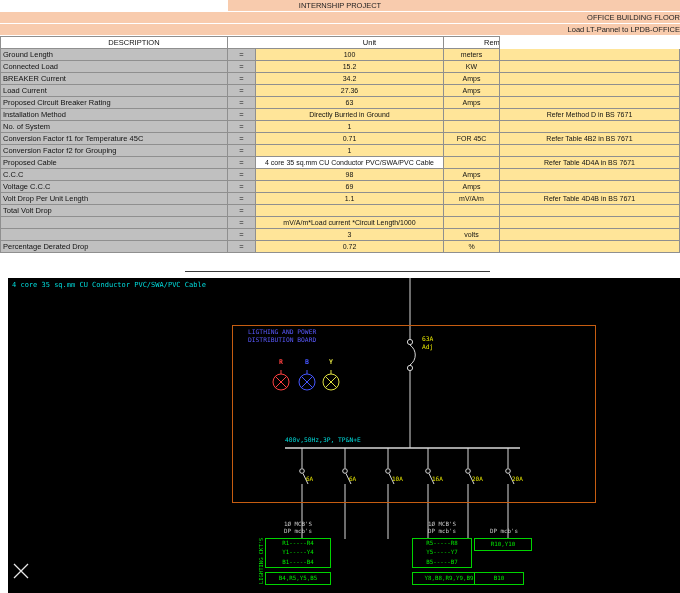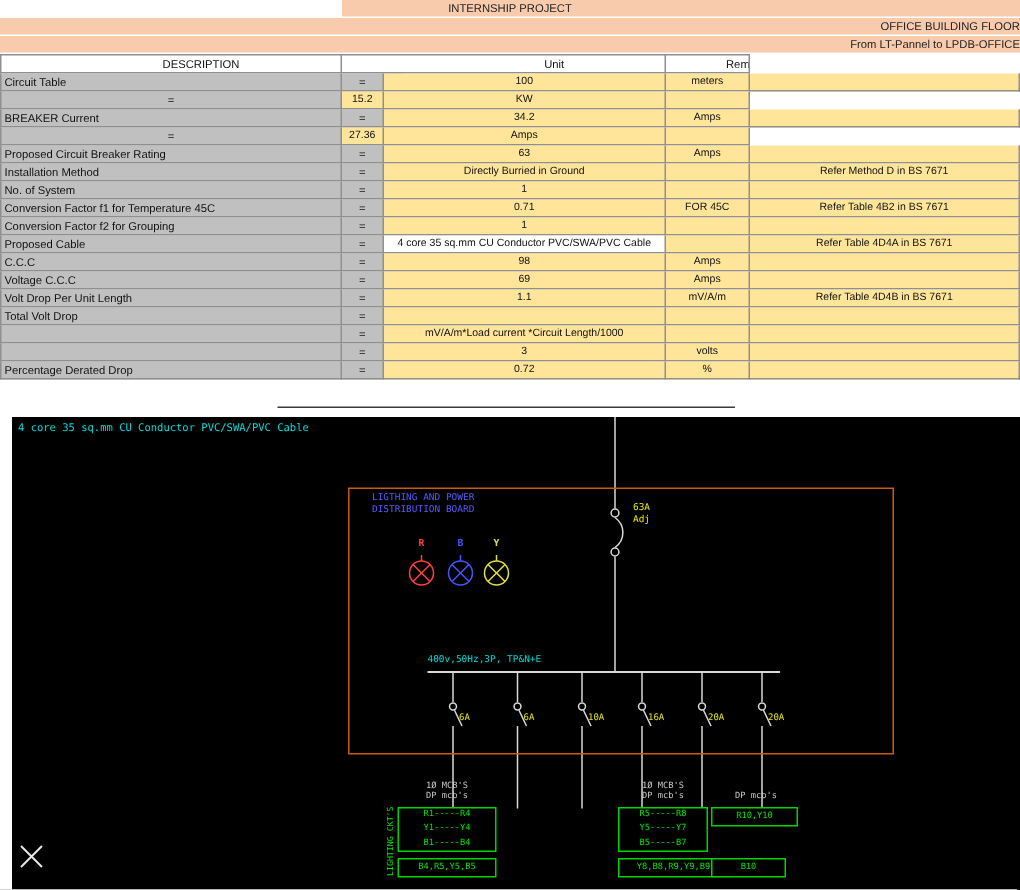--- a/index.html
+++ b/index.html
@@ -63,55 +63,57 @@
     <div class="band">
       <div class="spacer"></div>
       <div class="fill">
         <div class="half">INTERNSHIP PROJECT</div>
       </div>
     </div>
     <div class="band">
       <div class="fill center">OFFICE BUILDING FLOOR</div>
     </div>
     <div class="band">
-      <div class="fill center">From LT-Pannel to LPDB-OFFICE</div>
+      <div class="fill center">Load LT-Pannel to LPDB-OFFICE</div>
     </div>
 
     <div class="hdr-row">
       <div class="cell">DESCRIPTION</div>
       <div class="cell"></div>
       <div class="cell">Unit</div>
       <div class="cell">Remarks</div>
     </div>
 
     <div id="table-body">
     <div class="data-row">
-      <div class="cell c-desc">Circuit Table</div>
+      <div class="cell c-desc">Ground Length</div>
       <div class="cell c-eq">=</div>
       <div class="cell c-val">100</div>
       <div class="cell c-unit">meters</div>
       <div class="cell c-rem"></div>
     </div>
 
     <div class="data-row">
+      <div class="cell c-desc">Connected Load</div>
       <div class="cell c-eq">=</div>
       <div class="cell c-val">15.2</div>
       <div class="cell c-unit">KW</div>
       <div class="cell c-rem"></div>
     </div>
 
     <div class="data-row">
       <div class="cell c-desc">BREAKER Current</div>
       <div class="cell c-eq">=</div>
       <div class="cell c-val">34.2</div>
       <div class="cell c-unit">Amps</div>
       <div class="cell c-rem"></div>
     </div>
 
     <div class="data-row">
+      <div class="cell c-desc">Load Current</div>
       <div class="cell c-eq">=</div>
       <div class="cell c-val">27.36</div>
       <div class="cell c-unit">Amps</div>
       <div class="cell c-rem"></div>
     </div>
 
     <div class="data-row">
       <div class="cell c-desc">Proposed Circuit Breaker Rating</div>
       <div class="cell c-eq">=</div>
       <div class="cell c-val">63</div>

